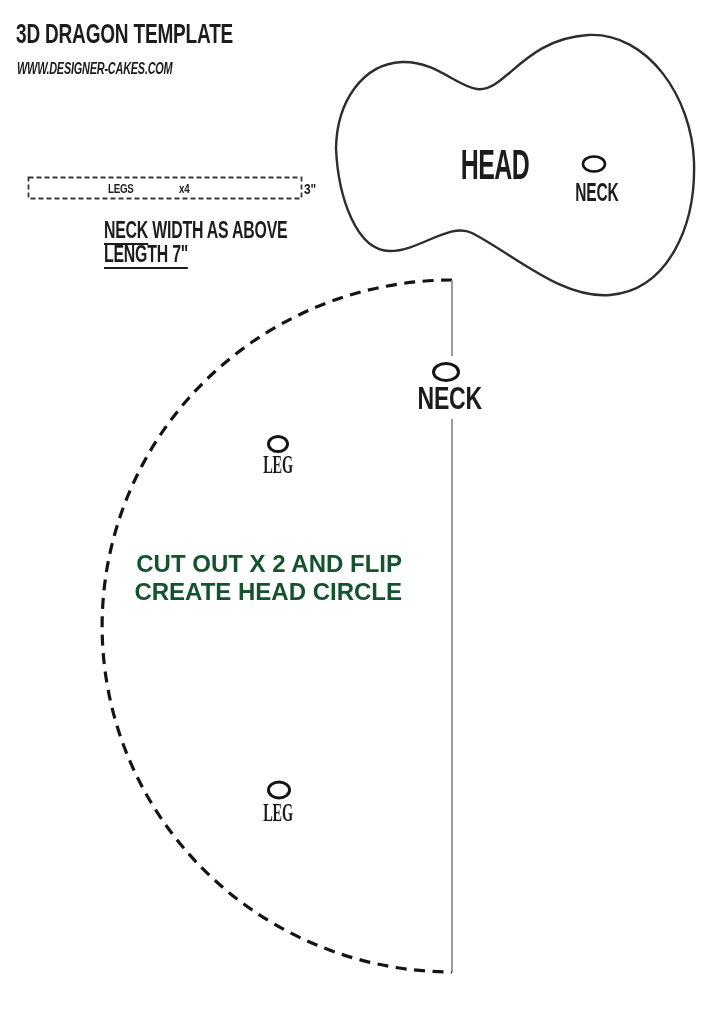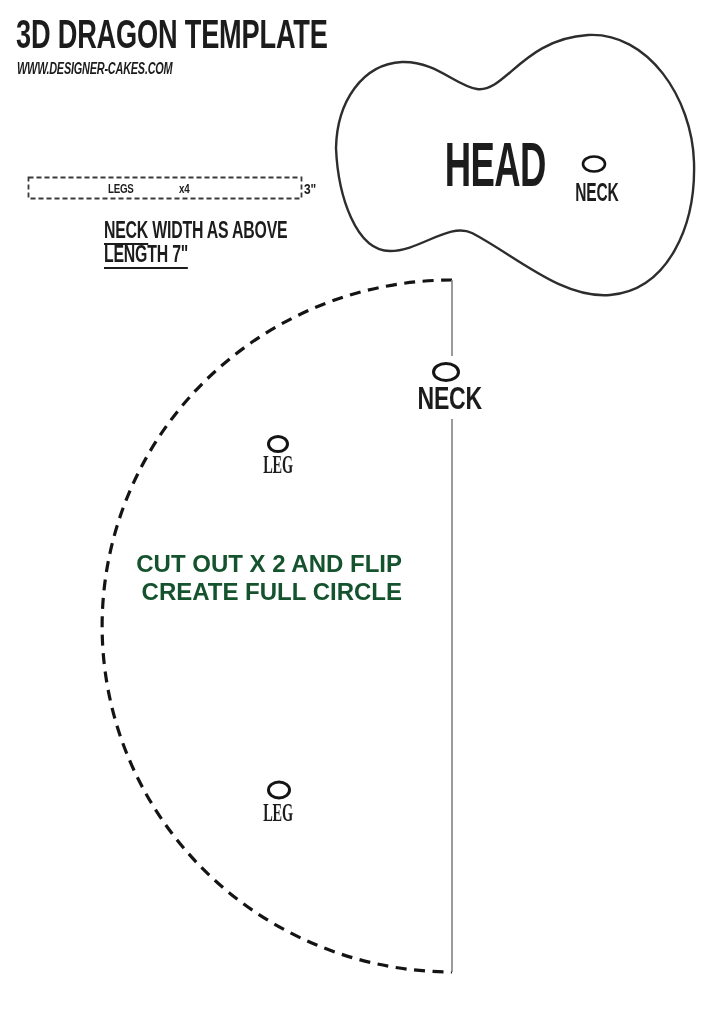--- a/index.html
+++ b/index.html
@@ -14,40 +14,40 @@
   .abs{position:absolute;}
   svg.layer{position:absolute;left:0;top:0;width:720px;height:1018px;}
   .cond{
     display:inline-block;
     font-weight:700;
     transform-origin:left center;
     white-space:nowrap;
     letter-spacing:-0.3px;
   }
   .cond.ctr{transform-origin:center center;}
-  .title{left:16px;top:18px;font-size:40px;line-height:32px;}
+  .title{left:16px;top:18px;font-size:28px;line-height:32px;}
   .title .cond{transform:scaleX(0.68);}
   .site{left:17px;top:61px;font-size:16px;line-height:16px;font-style:italic;}
   .site .cond{transform:scaleX(0.68);}
   .legs-strip-text{
     left:28px;top:177px;width:273px;height:22px;
     display:flex;align-items:center;justify-content:center;
     font-size:13px;
   }
   .legs-strip-text .inner{
     position:relative;left:-14px;
     display:flex;gap:36px;align-items:baseline;
   }
   .legs-strip-text .cond{transform:scaleX(0.75);}
   .strip-size{left:304px;top:181px;font-size:15px;line-height:15px;}
   .strip-size .cond{transform:scaleX(0.8);}
   .neck-note{left:104px;top:218px;font-size:24px;line-height:24px;}
   .neck-note .cond{transform:scaleX(0.66);}
   .u{border-bottom:2px solid #1c1c1c;padding-bottom:0px;}
-  .head-label{left:395px;top:137px;width:200px;text-align:center;font-size:63px;line-height:55px;}
+  .head-label{left:395px;top:137px;width:200px;text-align:center;font-size:43px;line-height:55px;}
   .head-label .cond{transform:scaleX(0.58);letter-spacing:-1px;}
   .head-neck-label{left:547px;top:180px;width:100px;text-align:center;font-size:25px;line-height:25px;}
   .head-neck-label .cond{transform:scaleX(0.62);}
   .line-neck-label{left:390px;top:382px;width:120px;text-align:center;font-size:32px;line-height:32px;}
   .line-neck-label .cond{transform:scaleX(0.72);}
   .leg-label{width:100px;text-align:center;font-size:26px;line-height:26px;font-family:Liberation Serif, serif;}
   .leg-label .cond{transform:scaleX(0.55);}
   .leg-label.top{left:228px;top:452px;}
   .leg-label.bottom{left:228px;top:800px;}
   .instructions{
@@ -131,14 +131,14 @@
 <div class="abs leg-label top">
   <span class="cond ctr">LEG</span>
 </div>
 
 <div class="abs leg-label bottom">
   <span class="cond ctr">LEG</span>
 </div>
 
 <div class="abs instructions">
   <div>CUT OUT X 2 AND FLIP</div>
-  <div>CREATE FULL CIRCLE</div>
+  <div>CREATE HEAD CIRCLE</div>
 </div>
 
 </body></html>

